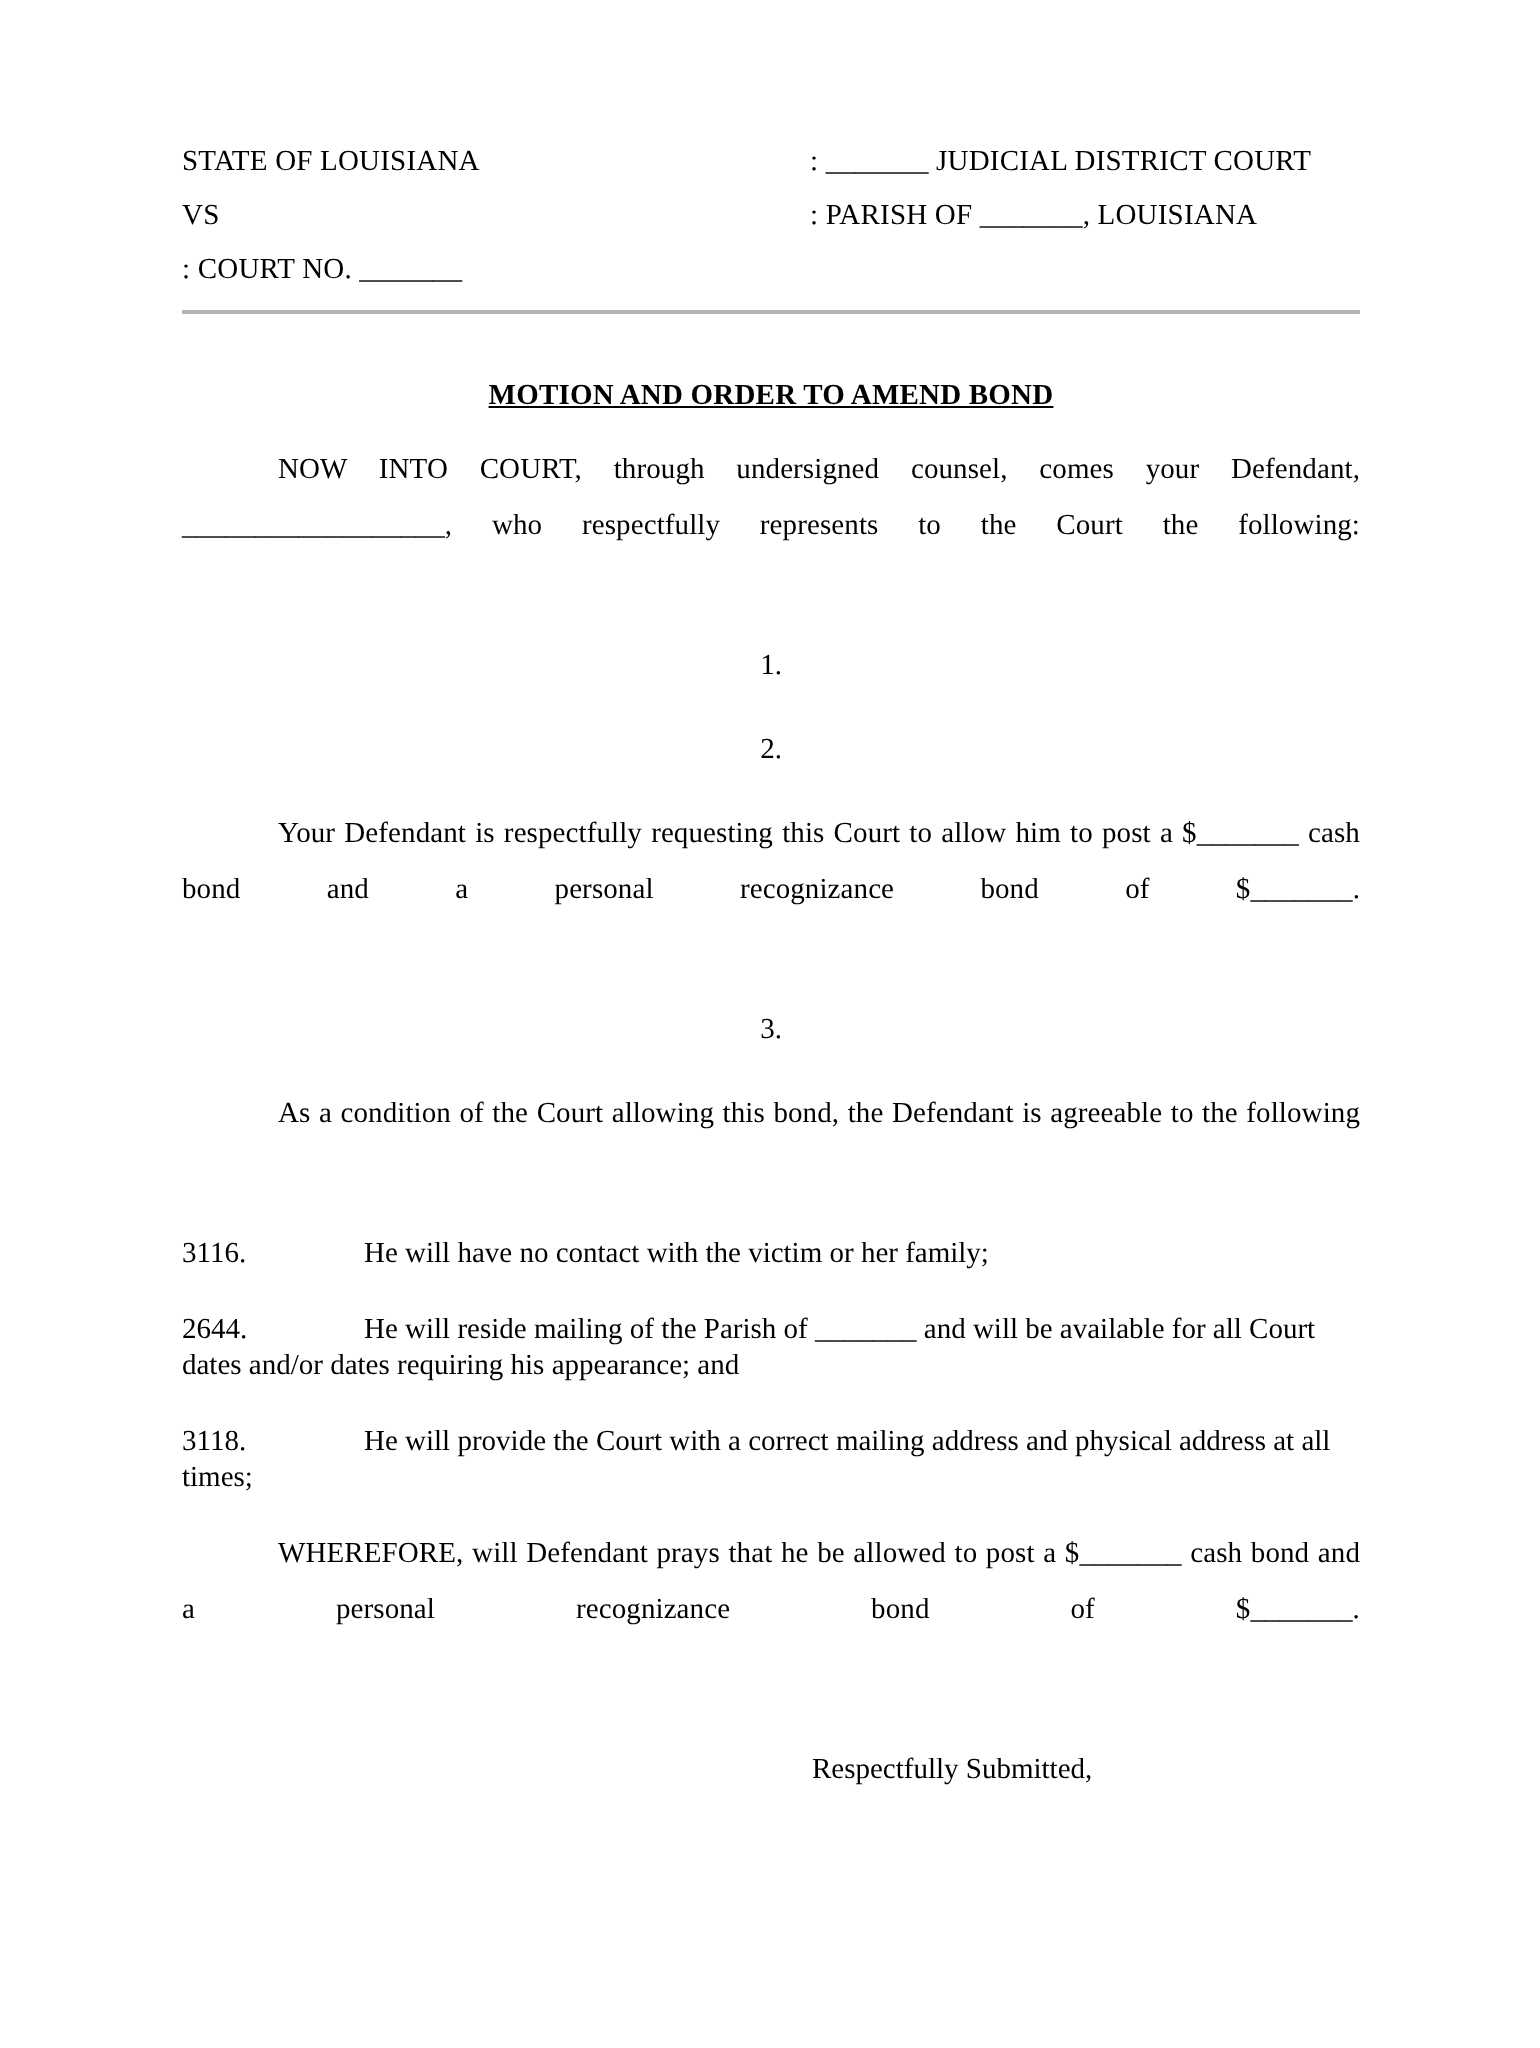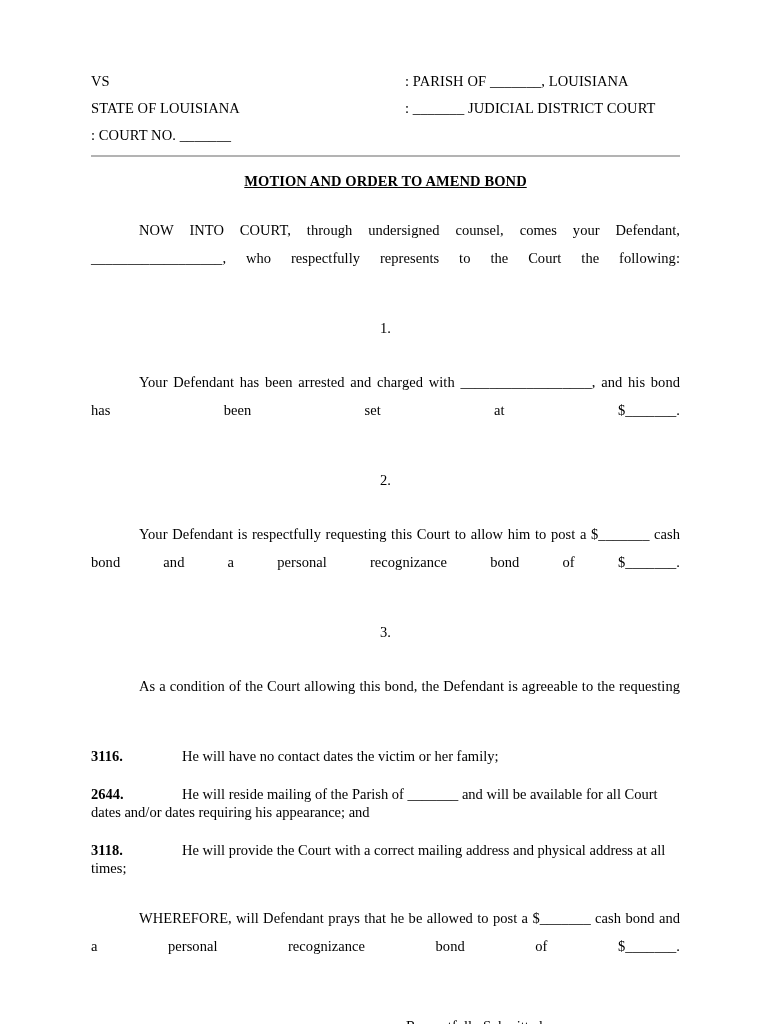--- a/index.html
+++ b/index.html
@@ -51,31 +51,31 @@
     background: #b3b3b3;
     width: 589px;
   }
 
   
   .doc-title {
     text-align: center;
     font-weight: bold;
     font-size: 14.5px;
     text-decoration: underline;
-    margin-top: 16px;
+    margin-top: 33px;
     letter-spacing: 0.1px;
   }
 
   
   .para {
     font-size: 14.5px;
     line-height: 28px;
     text-align: justify;
     text-justify: inter-word;
-    margin-top: 26px;
+    margin-top: 14px;
     letter-spacing: 0.05px;
   }
   .para.indent {
     text-indent: 48px;
   }
   .para:after {
     content: "";
     display: inline-block;
     width: 100%;
   }
@@ -90,73 +90,71 @@
   
   .cond {
     font-size: 14.5px;
     line-height: 18.5px;
     margin-top: 19px;
     text-align: left;
   }
   .cond .cond-num {
     display: inline-block;
     width: 91px;
-    font-weight: bold;
   }
 
   
   .resp-sub {
     font-size: 14.5px;
     line-height: 20px;
     margin-top: 28px;
     margin-left: 315px;
   }
 </style>
 </head>
 <body>
 
 <div class="page">
   <div class="content">
 
     <div>
 
       <div class="caption-row">
-        <div class="caption-left">VS</div>
-        <div class="caption-right">: PARISH OF _______, LOUISIANA</div>
+        <div class="caption-left">STATE OF LOUISIANA</div>
+        <div class="caption-right">: _______ JUDICIAL DISTRICT COURT</div>
       </div>
 
       <div class="caption-row">
-        <div class="caption-left">STATE OF LOUISIANA</div>
-        <div class="caption-right">: _______ JUDICIAL DISTRICT COURT</div>
+        <div class="caption-left">VS</div>
+        <div class="caption-right">: PARISH OF _______, LOUISIANA</div>
       </div>
 
       <div class="caption-row">
         <div class="caption-right">: COURT NO. _______</div>
       </div>
 
       <div class="caption-rule"></div>
     </div>
 
     <div class="doc-title">MOTION AND ORDER TO AMEND BOND</div>
 
     <div class="para indent">NOW INTO COURT, through undersigned counsel, comes your Defendant, __________________, who respectfully represents to the Court the following:</div>
 
     <div class="num-center">1.</div>
-    <div class="para indent">Your Defendant has been arrested and charged with __________________, and his bond has been set at $_______.</div>
 
     <div class="num-center">2.</div>
     <div class="para indent">Your Defendant is respectfully requesting this Court to allow him to post a $_______ cash bond and a personal recognizance bond of $_______.</div>
 
     <div class="num-center">3.</div>
-    <div class="para indent">As a condition of the Court allowing this bond, the Defendant is agreeable to the requesting</div>
+    <div class="para indent">As a condition of the Court allowing this bond, the Defendant is agreeable to the following</div>
 
     <div>
 
       <div class="cond">
-        <span class="cond-num">3116.</span><span>He will have no contact dates the victim or her family;</span>
+        <span class="cond-num">3116.</span><span>He will have no contact with the victim or her family;</span>
       </div>
 
       <div class="cond">
         <span class="cond-num">2644.</span><span>He will reside mailing of the Parish of _______ and will be available for all Court dates and/or dates requiring his appearance; and</span>
       </div>
 
       <div class="cond">
         <span class="cond-num">3118.</span><span>He will provide the Court with a correct mailing address and physical address at all times;</span>
       </div>
 

